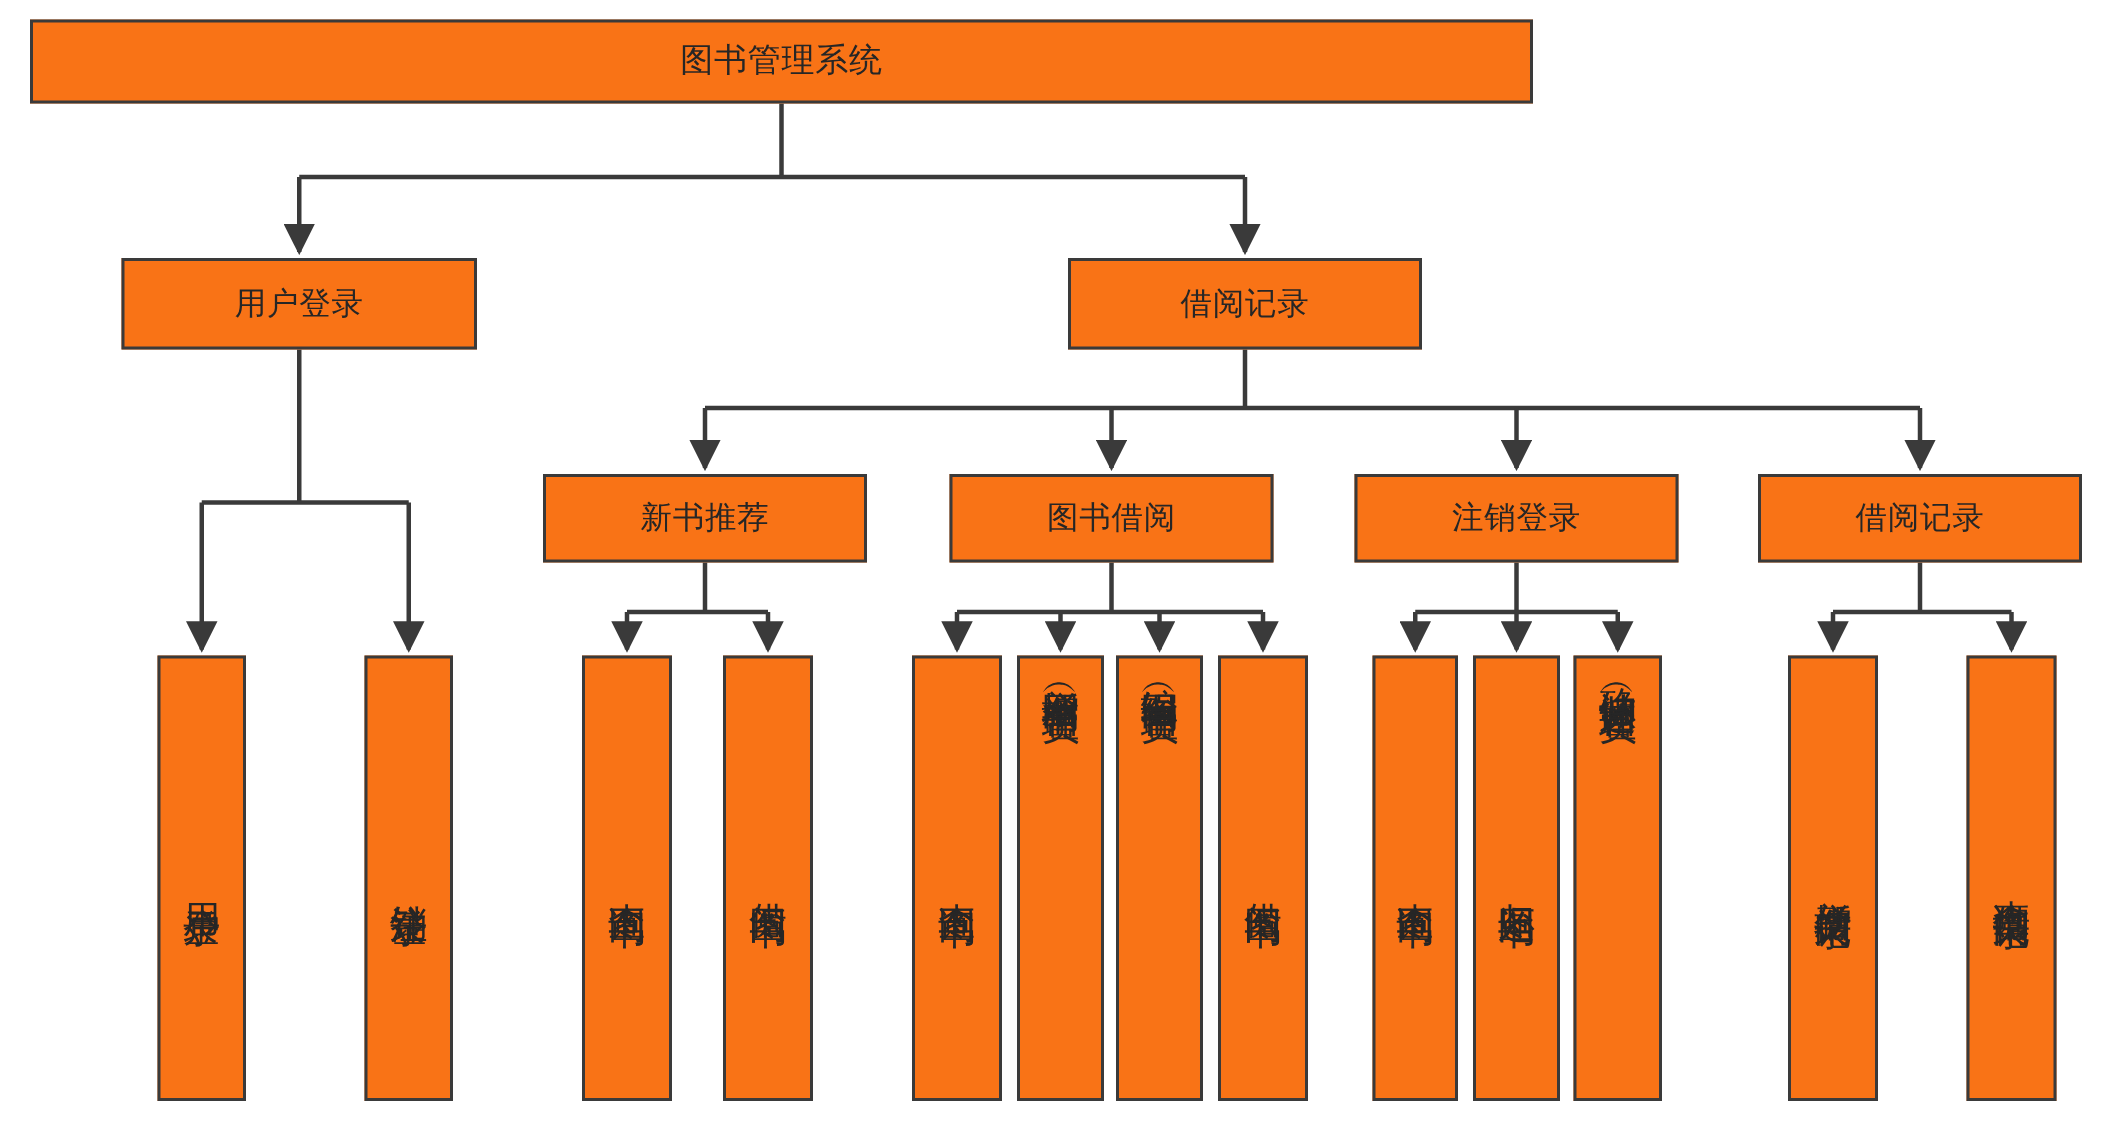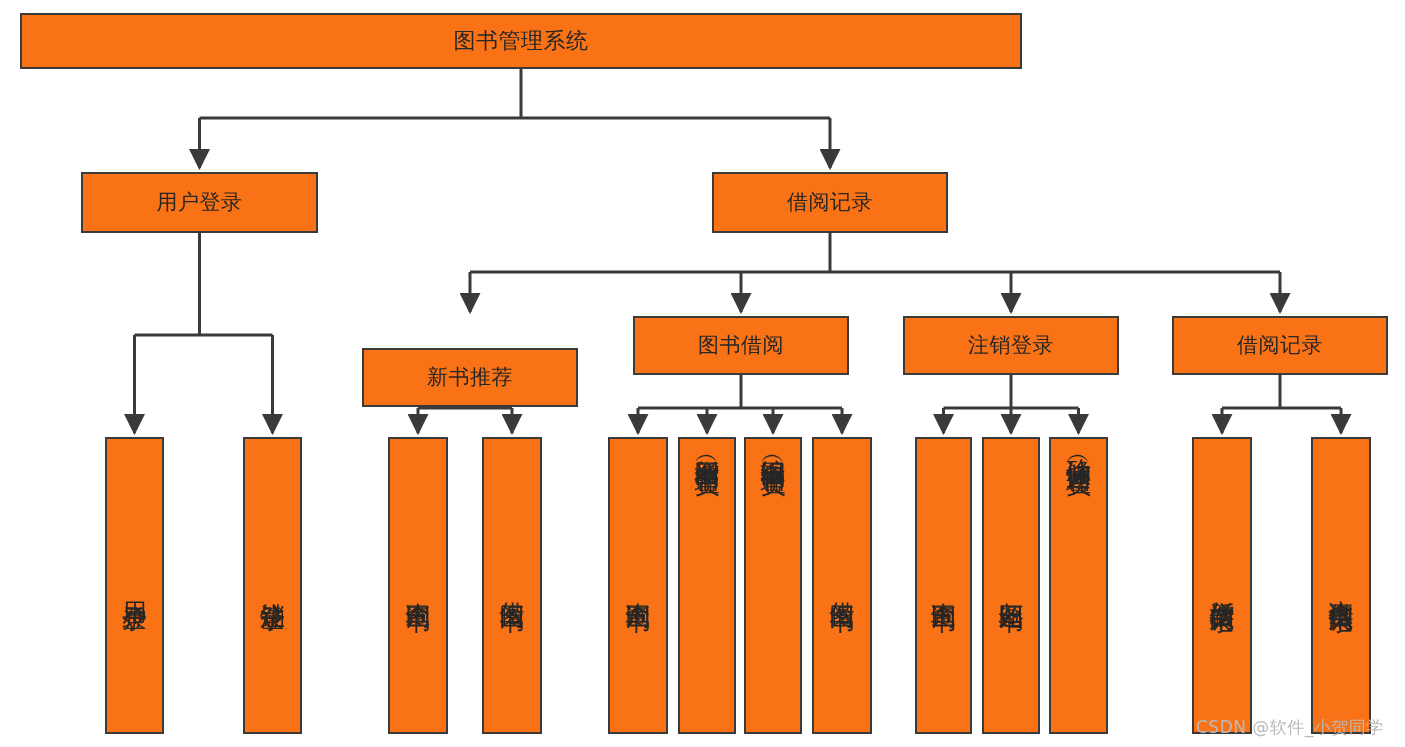--- a/index.html
+++ b/index.html
@@ -122,21 +122,21 @@
   <div id="node-layer">
       <div class="node horizontal root" style="left: 20px; top: 13px; width: 1002px; height: 56px;">
         <span class="label">图书管理系统</span>
       </div>
       <div class="node horizontal" style="left: 81px; top: 172px; width: 237px; height: 61px;">
         <span class="label">用户登录</span>
       </div>
       <div class="node horizontal" style="left: 712px; top: 172px; width: 236px; height: 61px;">
         <span class="label">借阅记录</span>
       </div>
-      <div class="node horizontal" style="left: 362px; top: 316px; width: 216px; height: 59px; margin-top: 32px;">
+      <div class="node horizontal" style="left: 362px; top: 316px; width: 216px; height: 59px;">
         <span class="label">新书推荐</span>
       </div>
       <div class="node horizontal" style="left: 633px; top: 316px; width: 216px; height: 59px;">
         <span class="label">图书借阅</span>
       </div>
       <div class="node horizontal" style="left: 903px; top: 316px; width: 216px; height: 59px;">
         <span class="label">注销登录</span>
       </div>
       <div class="node horizontal" style="left: 1172px; top: 316px; width: 216px; height: 59px;">
         <span class="label">借阅记录</span>
@@ -175,14 +175,13 @@
         <span class="label">确认归还（管理员）</span>
       </div>
       <div class="node vertical centered" style="left: 1192px; top: 437px; width: 60px; height: 297px;">
         <span class="label">新增借阅记录</span>
       </div>
       <div class="node vertical centered" style="left: 1311px; top: 437px; width: 60px; height: 297px;">
         <span class="label">查询借阅记录</span>
       </div>
     </div>
 
-  <div class="watermark" style="left:1196px; top:716px;">CSDN @软件_小贺同学</div>
 </div>
 
 </body></html>

